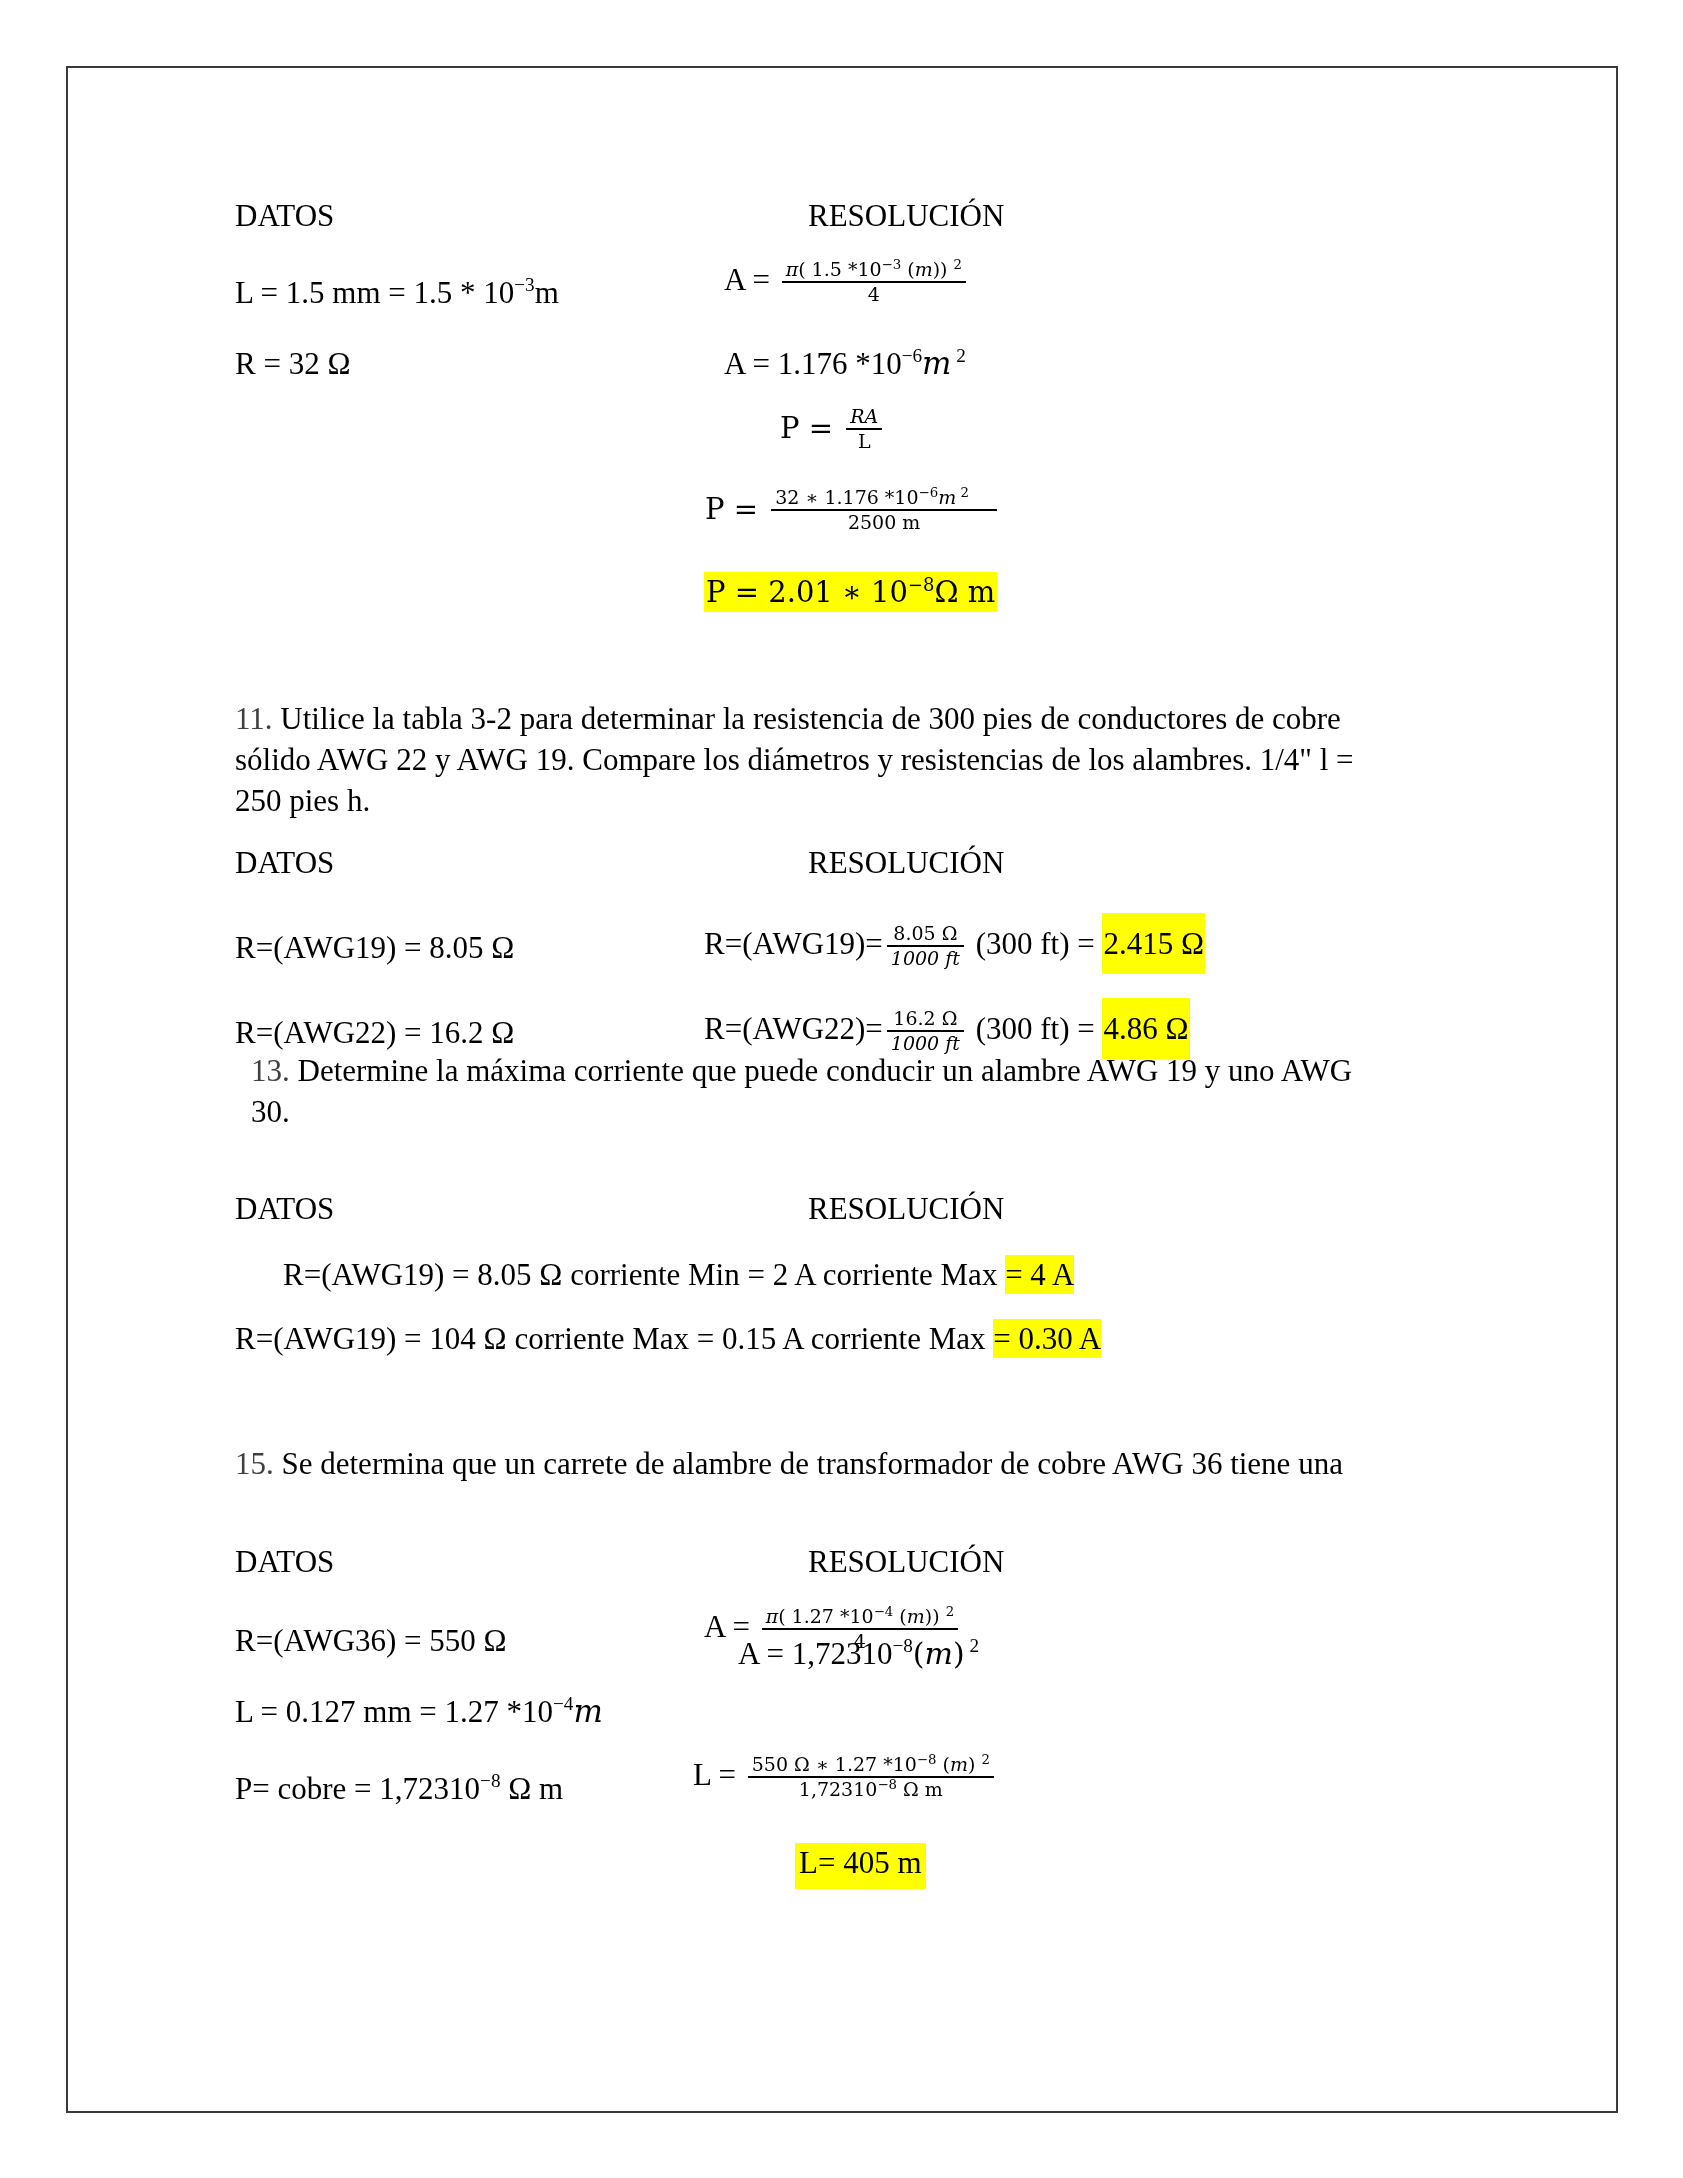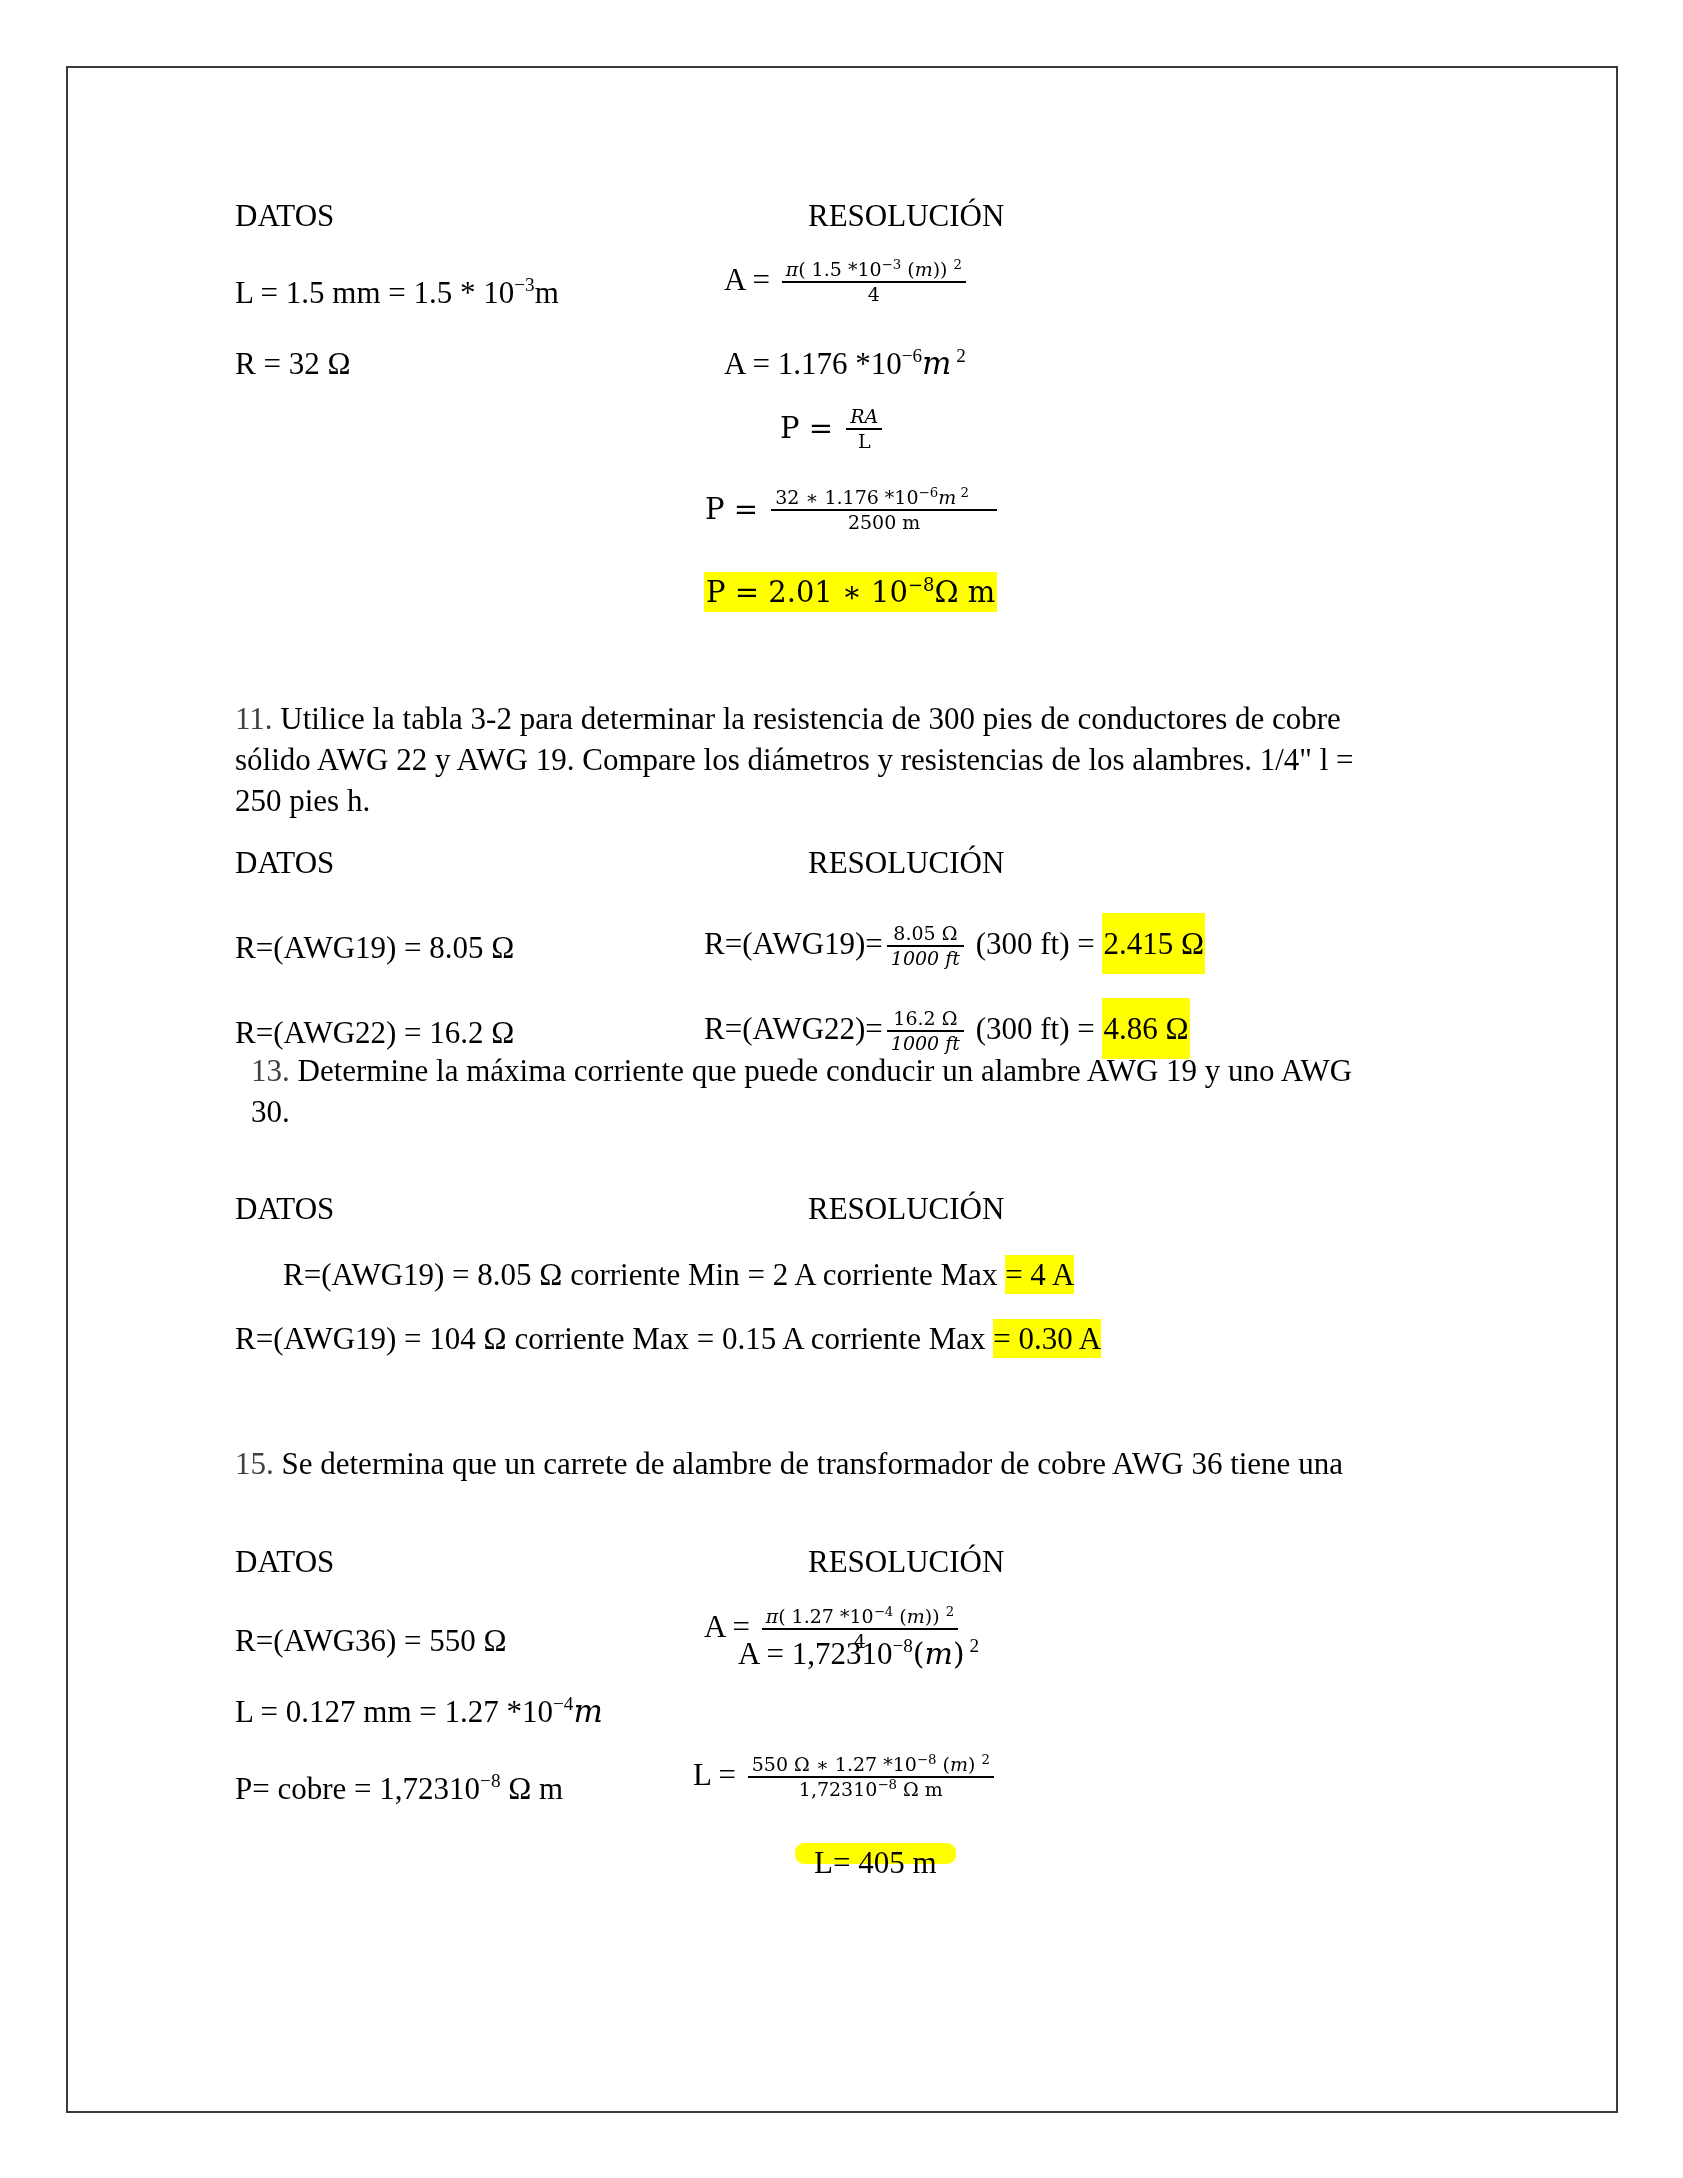--- a/index.html
+++ b/index.html
@@ -141,14 +141,14 @@
 
 <div class="t" style="left:693px; top:1754px;">
   <span>L =</span>
   <span class="frac">
     <span class="num"><span>550 Ω ∗ 1.27 *10</span><span class="sup">−8</span><span> (<i>m</i>) </span><span class="sup">2</span></span>
     <span class="bar"></span>
     <span class="den"><span>1,72310</span><span class="sup">−8</span><span> Ω m</span></span>
   </span>
 </div>
 
-<div class="t hl" style="left:795px; top:1843px; height:21px; line-height:40px; padding:0 19px;border-radius:9px;">L= 405 m</div>
+<div class="t hl" style="left:795px; top:1843px; height:46px; line-height:40px; padding:0 4px;">L= 405 m</div>
 
 
 </body></html>

